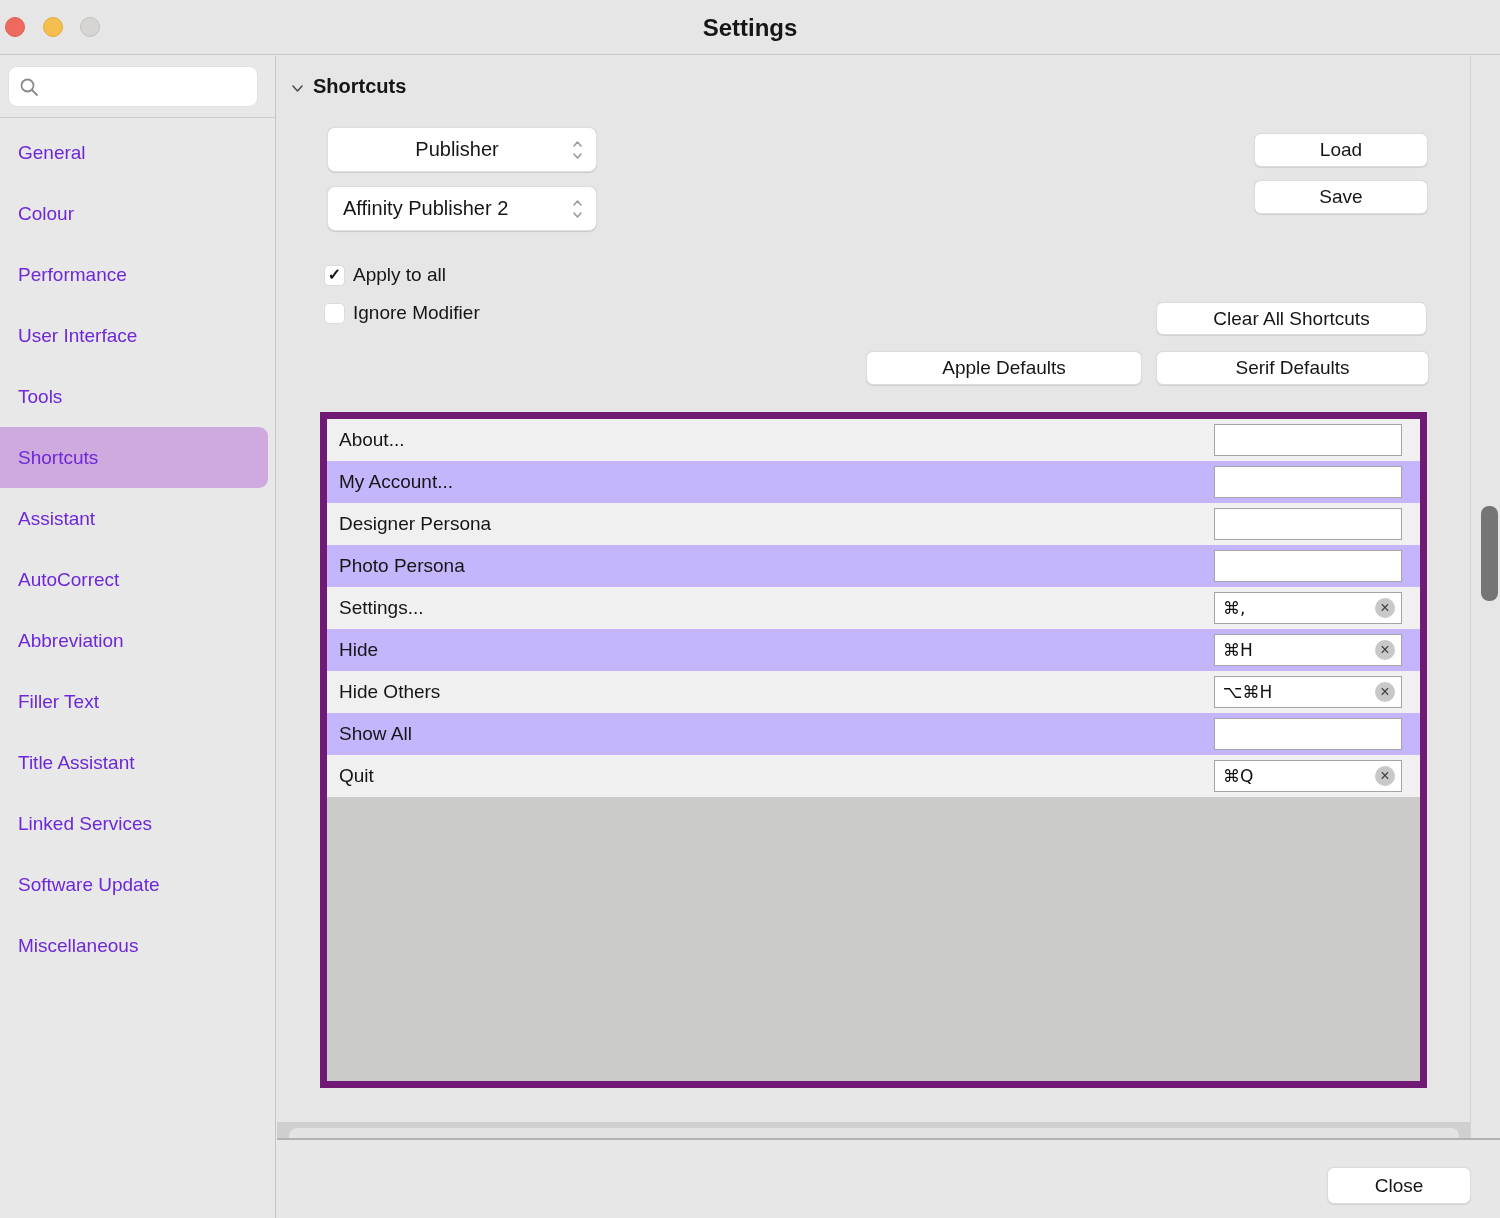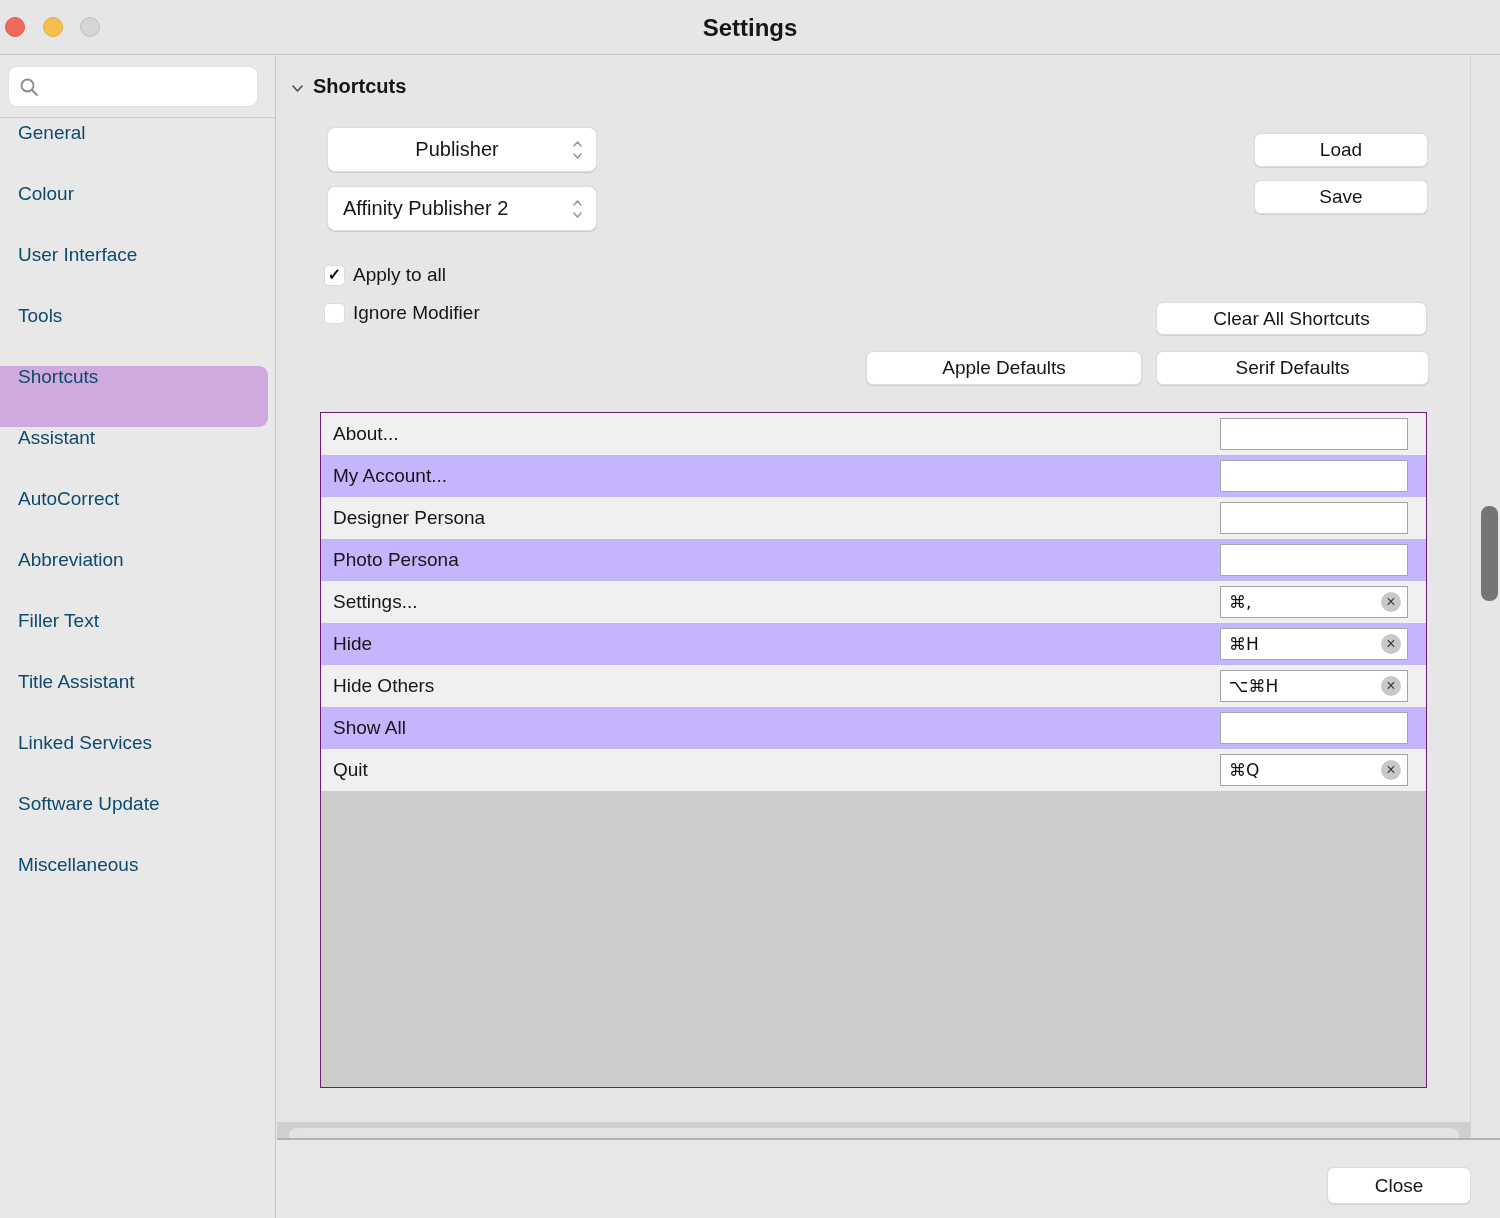--- a/index.html
+++ b/index.html
@@ -16,21 +16,21 @@
   .t-min   { left:43px; background:#f4bf4e; border:1px solid #e4ad3c; }
   .t-zoom  { left:80px; background:#d6d5d3; border:1px solid #c2c1bf; }
   .title-text { position:absolute; left:0; right:0; top:0; height:55px; line-height:55px; text-align:center; font-size:24px; font-weight:600; }
 
   
   .sidebar { position:absolute; top:56px; left:0; width:276px; height:1162px; background:#e9e8e8; border-right:1px solid #c7c6c6; z-index:4; }
   .search-field { position:absolute; top:10px; left:8px; width:250px; height:41px; background:#ffffff; border-radius:9px; border:1px solid #e2e1e1; }
   .search-icon { position:absolute; left:10px; top:10px; width:20px; height:20px; }
   .sidebar-top-divider { position:absolute; top:61px; left:0; width:276px; height:1px; background:#cdcccc; }
   .nav { position:absolute; top:66px; left:0; width:276px; }
-  .nav-item { height:61px; display:flex; padding-left:18px; font-size:19px; color:#0c4a6e; cursor:default; }
+  .nav-item { height:61px; display:flex; align-items:center; padding-left:18px; font-size:19px; color:#6d28d9; cursor:default; }
   .nav-item.selected { background:#cfaade; width:268px; border-radius:0 9px 9px 0; }
 
   
   .main { position:absolute; left:277px; top:56px; width:1193px; height:1066px; background:#e7e6e6; border-radius:0 0 10px 10px; z-index:2; }
   .section-header { position:absolute; left:14px; top:19px; display:flex; align-items:center; }
   .disclosure-icon { width:13px; height:13px; margin-right:9px; margin-top:3px; }
   .section-title { font-size:20px; font-weight:600; }
 
   .dropdown { position:absolute; left:50px; width:270px; height:45px; background:#ffffff; border:1px solid #e0dfdf; border-radius:8px;
               display:flex; align-items:center; padding:0 12px 0 15px; font-size:20px; box-shadow:0 0.5px 1px rgba(0,0,0,0.12); }
@@ -48,21 +48,21 @@
 
   .checkbox-row { position:absolute; left:47px; display:flex; align-items:center; }
   .cb1 { top:208px; } .cb2 { top:246px;text-align:right; }
   .checkbox { width:21px; height:21px; background:#ffffff; border:1px solid #dcdbdb; border-radius:5px; margin-right:8px;
               display:flex; align-items:center; justify-content:center; font-size:16px; font-weight:700; color:#111; }
   .checkbox .mark { display:none; margin-top:-1px; }
   .checkbox.checked .mark { display:block; }
   .checkbox-label { font-size:19px; }
 
   
-  .shortcut-table { position:absolute; left:43px; top:356px; width:1107px; height:676px; border:1px solid #701a75; background:#cbcbca; overflow:hidden; }
+  .shortcut-table { position:absolute; left:43px; top:356px; width:1107px; height:676px; border:7px solid #701a75; background:#cbcbca; overflow:hidden; }
   .srow { position:relative; height:42px; display:flex; align-items:center; padding-left:12px; font-size:19px; }
   .srow.odd  { background:#f1f0f0; }
   .srow.even { background:#c4b5fd; }
   .shortcut-field { position:absolute; right:18px; top:5px; width:188px; height:32px; background:#ffffff; border:1px solid #a6a5a5;
                     display:flex; align-items:center; padding-left:8px; }
   .shortcut-keys { font-family:"DejaVu Sans", sans-serif; font-size:17px; color:#111; }
   .clear-btn { position:absolute; right:6px; top:50%; transform:translateY(-50%); width:20px; height:20px; border-radius:50%;
                background:#c9c8c8; color:#3c3c3c; font-size:16px; line-height:19px; text-align:center; cursor:default; }
 
   
@@ -97,20 +97,23 @@
     </div>
     <div class="sidebar-top-divider"></div>
     <div class="nav">
         <div class="nav-item">
           <span>General</span>
         </div>
         <div class="nav-item">
           <span>Colour</span>
         </div>
         <div class="nav-item">
+          <span>Performance</span>
+        </div>
+        <div class="nav-item">
           <span>User Interface</span>
         </div>
         <div class="nav-item">
           <span>Tools</span>
         </div>
         <div class="nav-item selected">
           <span>Shortcuts</span>
         </div>
         <div class="nav-item">
           <span>Assistant</span>

